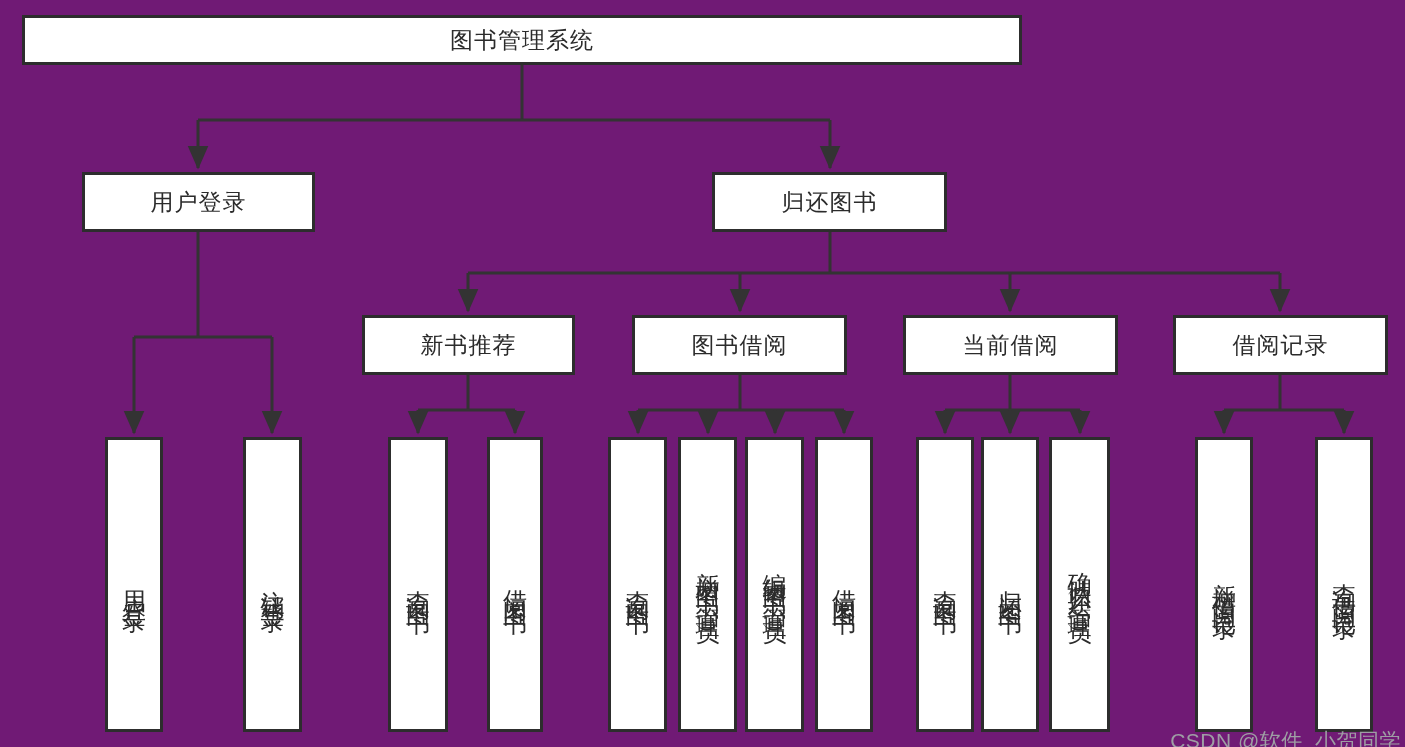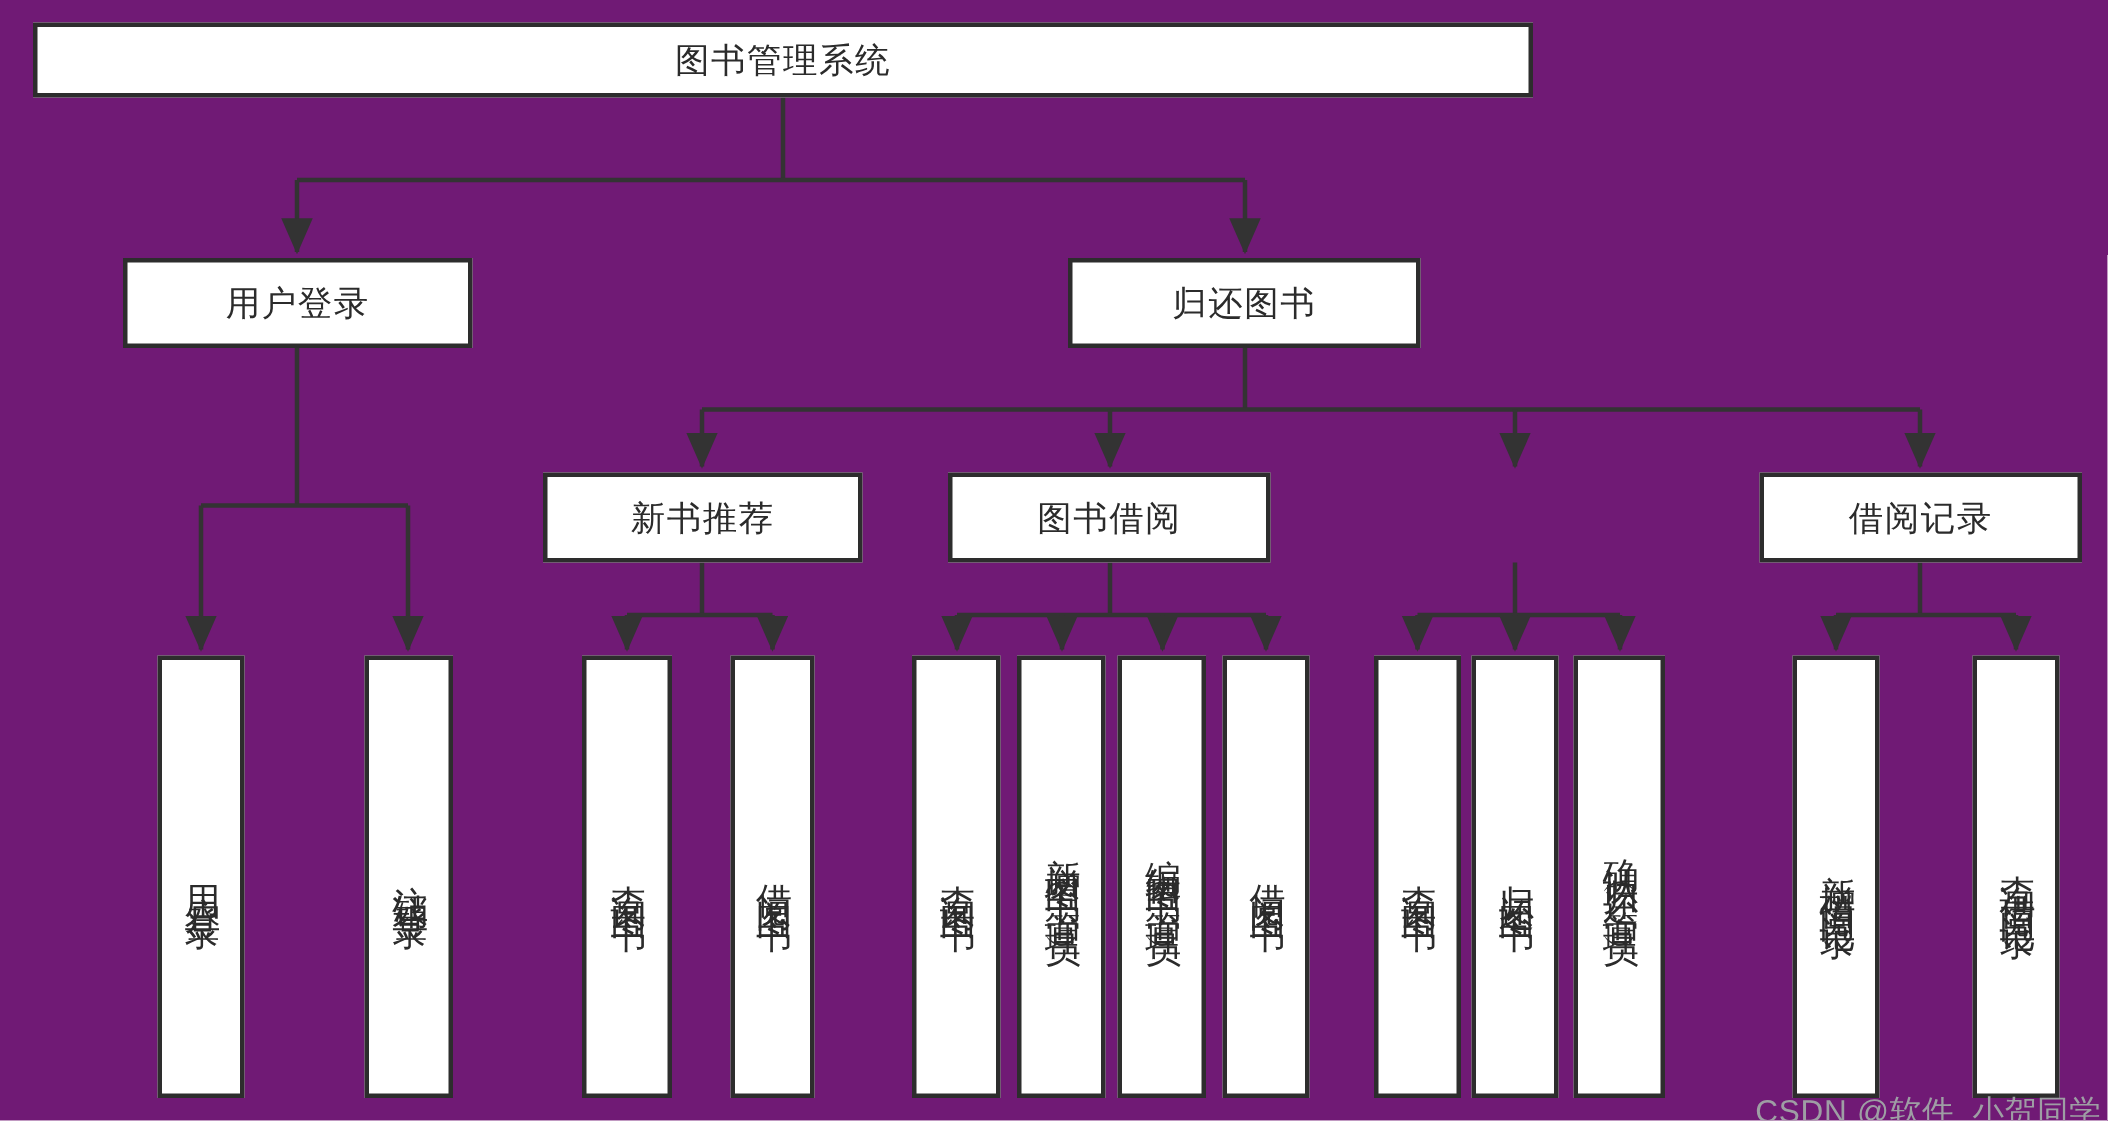--- a/index.html
+++ b/index.html
@@ -130,20 +130,23 @@
   <div class="node hnode" id="n-book-mgmt">
     <span>归还图书</span>
   </div>
 
   <div class="node hnode" id="n-new-book">
     <span>新书推荐</span>
   </div>
   <div class="node hnode" id="n-book-borrow">
     <span>图书借阅</span>
   </div>
+  <div class="node hnode" id="n-current-borrow">
+    <span>当前借阅</span>
+  </div>
   <div class="node hnode" id="n-borrow-record">
     <span>借阅记录</span>
   </div>
 
   <div class="node vnode leaf" id="n-a1">
     <span>用户登录</span>
   </div>
   <div class="node vnode leaf" id="n-a2">
     <span>注销登录</span>
   </div>

